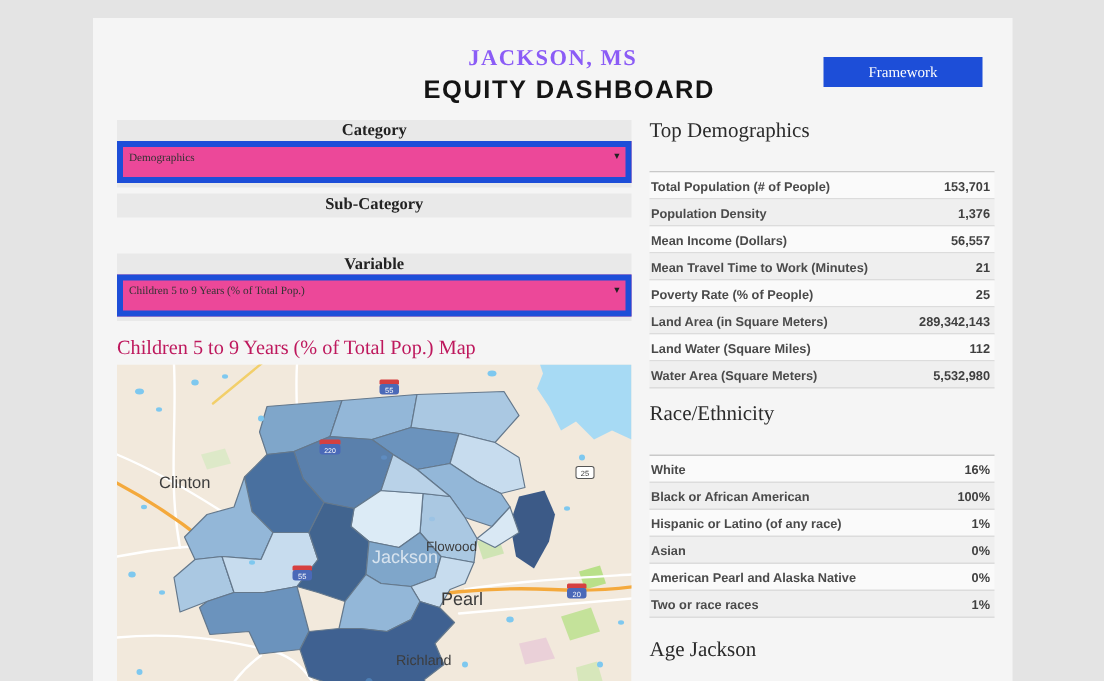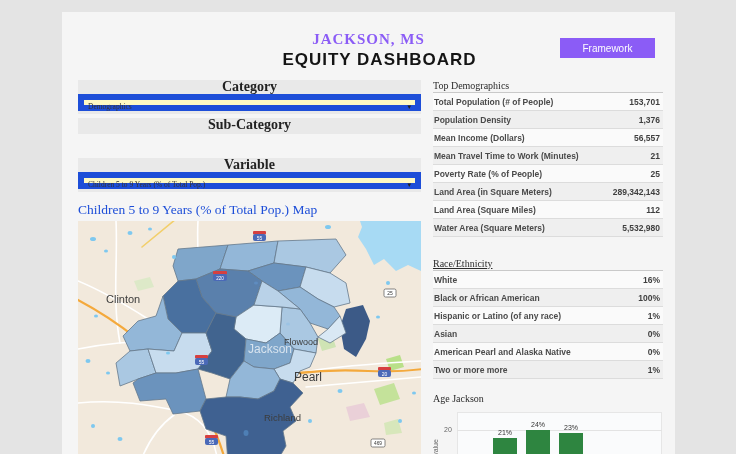--- a/index.html
+++ b/index.html
@@ -8,47 +8,47 @@
          font-family:"Liberation Sans","DejaVu Sans",sans-serif; }
   .card { position:absolute; left:62px; top:12px; width:613px; height:700px;
           background:#f5f5f5; }
 
   
   .hdr { position:relative; padding-top:19px; text-align:center; }
   .hdr-city { font-family:"Liberation Serif","DejaVu Serif",serif; font-weight:bold;
               font-size:15px; letter-spacing:1px; color:#8b5cf6; }
   .hdr-title { font-family:Liberation Sans, sans-serif; font-weight:bold;
                font-size:17px; letter-spacing:1px; color:#141414; margin-top:2px;padding-left:22px; }
-  .framework-btn { position:absolute; right:20px; top:26px; width:95px; height:20px;
-                   background:#8b5cf6; border:none; color:#fdfdfd;
-                   font-family:Liberation Sans, sans-serif; font-size:10px;
+  .framework-btn { position:absolute; right:20px; top:26px; width:106px; height:20px;
+                   background:#1d4ed8; border:none; color:#fdfdfd;
+                   font-family:Liberation Serif, serif; font-size:10px;
                    cursor:pointer; }
 
   
   .left-col { position:absolute; left:16px; top:68px; width:343px; }
   .control-group { background:#e9e9e9; padding:1px 0 3px; }
   .control-group + .control-group { margin-top:4px; }
   .control-group.gap { margin-top:24px; }
   .control-label { text-align:center; font-family:"Liberation Serif","DejaVu Serif",serif;
-                   font-weight:bold; font-size:14px; color:#222; line-height:12px; }
-  .select-box { position:relative; height:17px; background:#fef9c3; border:6px solid #1d4ed8;
+                   font-weight:bold; font-size:11px; color:#222; line-height:12px; }
+  .select-box { position:relative; height:28px; background:#ec4899; border:4px solid #1d4ed8;
                 margin-top:1px; cursor:pointer; }
   .select-value { position:absolute; left:4px; top:1px;
                   font-family:"Liberation Serif","DejaVu Serif",serif;
                   font-size:7.5px; color:#333; line-height:11px; }
   .select-caret { position:absolute; right:4px; top:0; font-size:7px; color:#222; line-height:13px; }
   .map-title { margin-top:10px; font-family:"Liberation Serif","DejaVu Serif",serif;
-               font-size:13.5px; color:#1d4ed8; }
+               font-size:13.5px; color:#be185d; }
   .map-wrap { margin-top:3px; width:343px; height:242px; }
 
   
   .right-col { position:absolute; left:371px; top:68px; width:230px; }
-  .sec-title { font-family:"Liberation Serif","DejaVu Serif",serif; font-size:10px;
-               color:#2b2b2b; padding-bottom:1px; border-bottom:1px solid #c9c9c9; }
-  .sec-title.mt1 { margin-top:21px;text-decoration:underline; }
+  .sec-title { font-family:"Liberation Serif","DejaVu Serif",serif; font-size:14px;
+               color:#2b2b2b; padding-bottom:18px; border-bottom:1px solid #c9c9c9; }
+  .sec-title.mt1 { margin-top:10px; }
   .sec-title.mt2 { margin-top:14px; border-bottom:none; }
   .tbl { width:100%; }
   .tbl-row { display:flex; justify-content:space-between; align-items:center;
              height:18px; border-bottom:1px solid #dcdcdc; padding:0 3px 0 1px;font-weight:bold; }
   .tbl-row:nth-child(odd) { background:#fafafa; }
   .tbl-row:nth-child(even) { background:#efefef; }
   .tbl-label { font-size:8.5px; color:#4a4a4a; }
   .tbl-value { font-size:8.5px; color:#3f3f3f; }
 
   
@@ -256,21 +256,21 @@
         </div>
       <div class="tbl-row">
           <span class="tbl-label">Poverty Rate (% of People)</span>
           <span class="tbl-value">25</span>
         </div>
       <div class="tbl-row">
           <span class="tbl-label">Land Area (in Square Meters)</span>
           <span class="tbl-value">289,342,143</span>
         </div>
       <div class="tbl-row">
-          <span class="tbl-label">Land Area (Square Miles)</span>
+          <span class="tbl-label">Land Water (Square Miles)</span>
           <span class="tbl-value">112</span>
         </div>
       <div class="tbl-row">
           <span class="tbl-label">Water Area (Square Meters)</span>
           <span class="tbl-value">5,532,980</span>
         </div>
     </div>
 
     <div class="sec-title mt1">Race/Ethnicity</div>
     <div class="tbl">
@@ -288,21 +288,21 @@
         </div>
       <div class="tbl-row">
           <span class="tbl-label">Asian</span>
           <span class="tbl-value">0%</span>
         </div>
       <div class="tbl-row">
           <span class="tbl-label">American Pearl and Alaska Native</span>
           <span class="tbl-value">0%</span>
         </div>
       <div class="tbl-row">
-          <span class="tbl-label">Two or more more</span>
+          <span class="tbl-label">Two or race races</span>
           <span class="tbl-value">1%</span>
         </div>
     </div>
 
     <div class="sec-title mt2">Age Jackson</div>
     <div class="chart">
       <div class="plot"></div>
       <div class="gridline"></div>
       <span class="ytick">20</span>
       <span class="ylabel">value</span>

